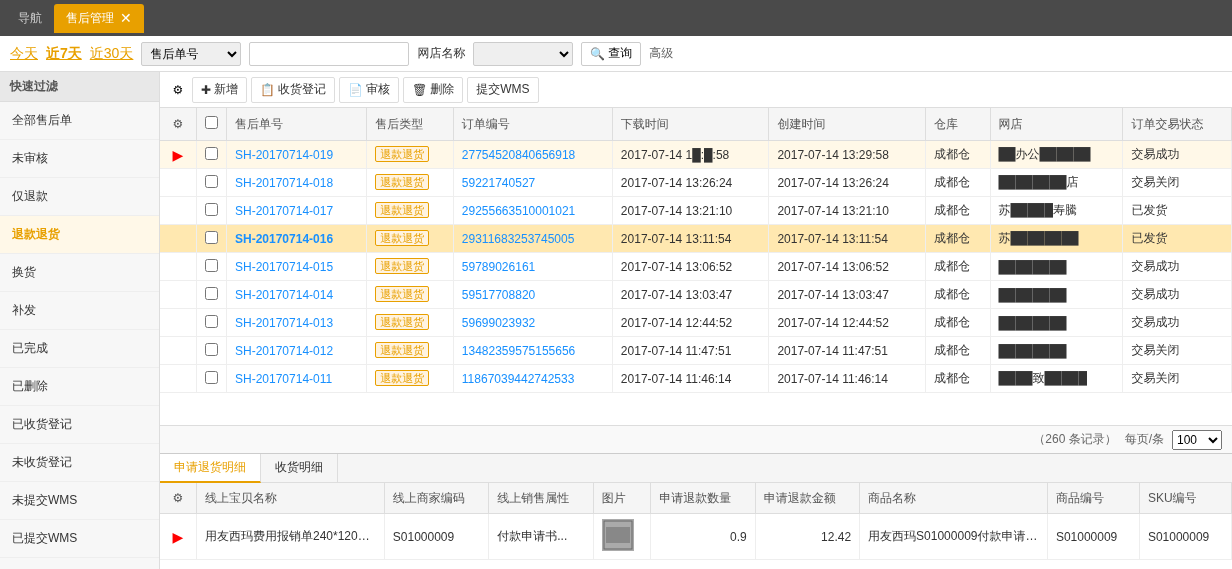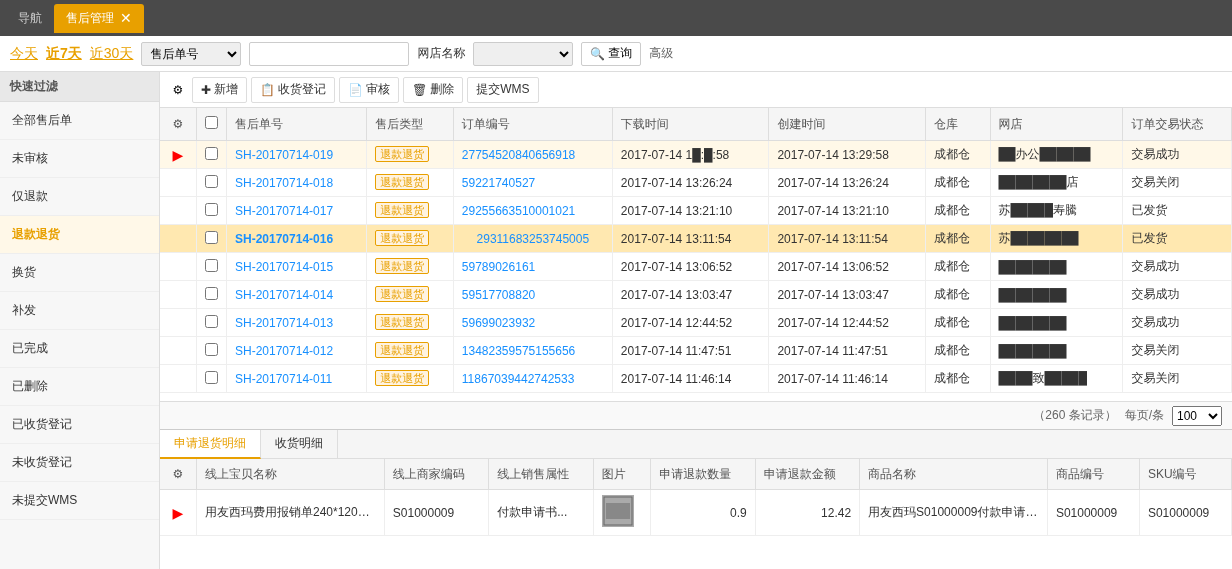--- a/index.html
+++ b/index.html
@@ -217,21 +217,21 @@
       align-items: center;
       justify-content: flex-end;
       padding: 0 10px;
       gap: 8px;
       font-size: 12px;
       color: #666;
     }
 
     
     .bottom-area {
-      height: 140px;
+      height: 116px;
       border-top: 1px solid #ccc;
       background: #fff;
       display: flex;
       flex-direction: column;
     }
     .bottom-tabs {
       display: flex;
       border-bottom: 1px solid #ddd;
       background: #f5f5f5;
     }
@@ -329,20 +329,21 @@
     <div class="sidebar-item">未审核</div>
     <div class="sidebar-item">仅退款</div>
     <div class="sidebar-item active">退款退货</div>
     <div class="sidebar-item">换货</div>
     <div class="sidebar-item">补发</div>
     <div class="sidebar-item">已完成</div>
     <div class="sidebar-item">已删除</div>
     <div class="sidebar-item">已收货登记</div>
     <div class="sidebar-item">未收货登记</div>
     <div class="sidebar-item">未提交WMS</div>
+    <div class="sidebar-item">已提交WMS</div>
   </div>
 
   <div class="content-area">
 
     <div class="toolbar">
       <span class="settings-icon">⚙</span>
       <button class="toolbar-btn">
         <span>✚</span>
         <span>新增</span>
       </button>
@@ -450,21 +451,21 @@
     </td>
     <td class="checkbox-cell">
       <input type="checkbox" style="">
     </td>
     <td>
       <span class="order-link" style="font-weight:bold;">SH-20170714-016</span>
     </td>
     <td>
       <span class="tag-orange">退款退货</span>
     </td>
-    <td style="color:#1890ff;text-align:center;">29311683253745005</td>
+    <td style="color:#1890ff;">29311683253745005</td>
     <td>2017-07-14 13:11:54</td>
     <td>2017-07-14 13:11:54</td>
     <td>成都仓</td>
     <td style="max-width:120px;overflow:hidden;text-overflow:ellipsis;">苏████████</td>
     <td>已发货</td>
   </tr>
             <tr>
     <td style="width:24px;text-align:center;">
       
     </td>

